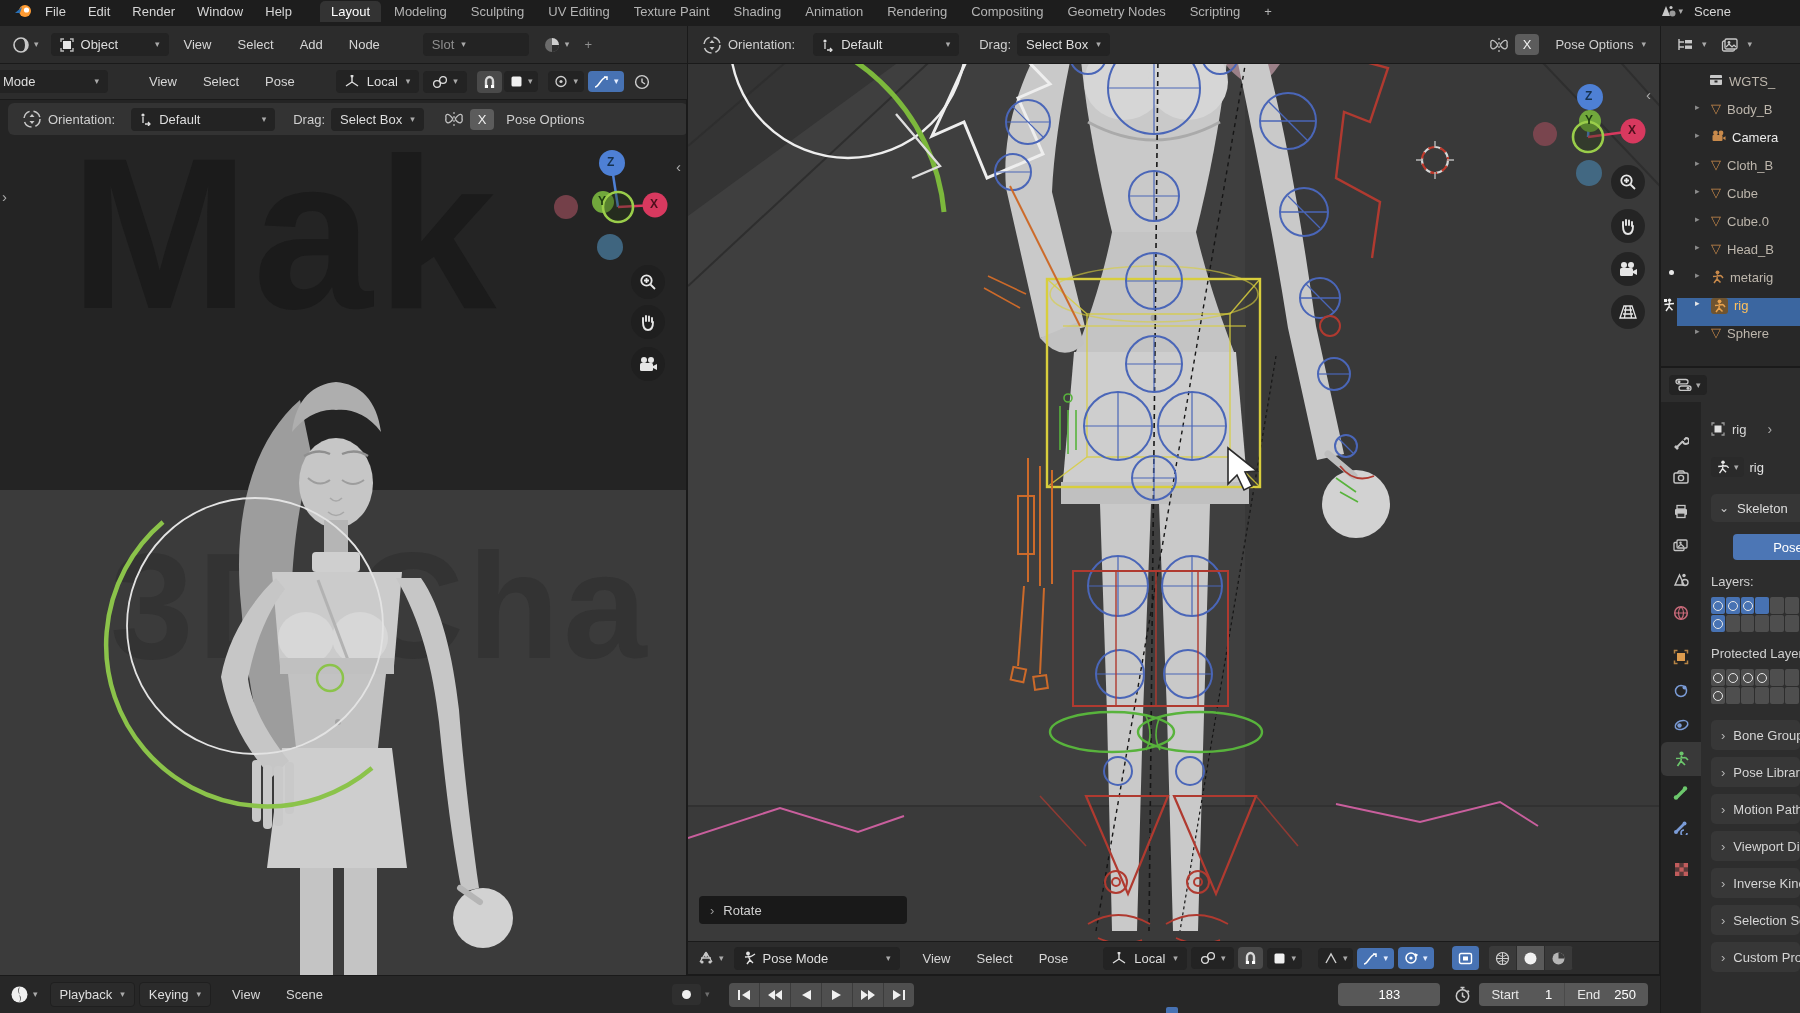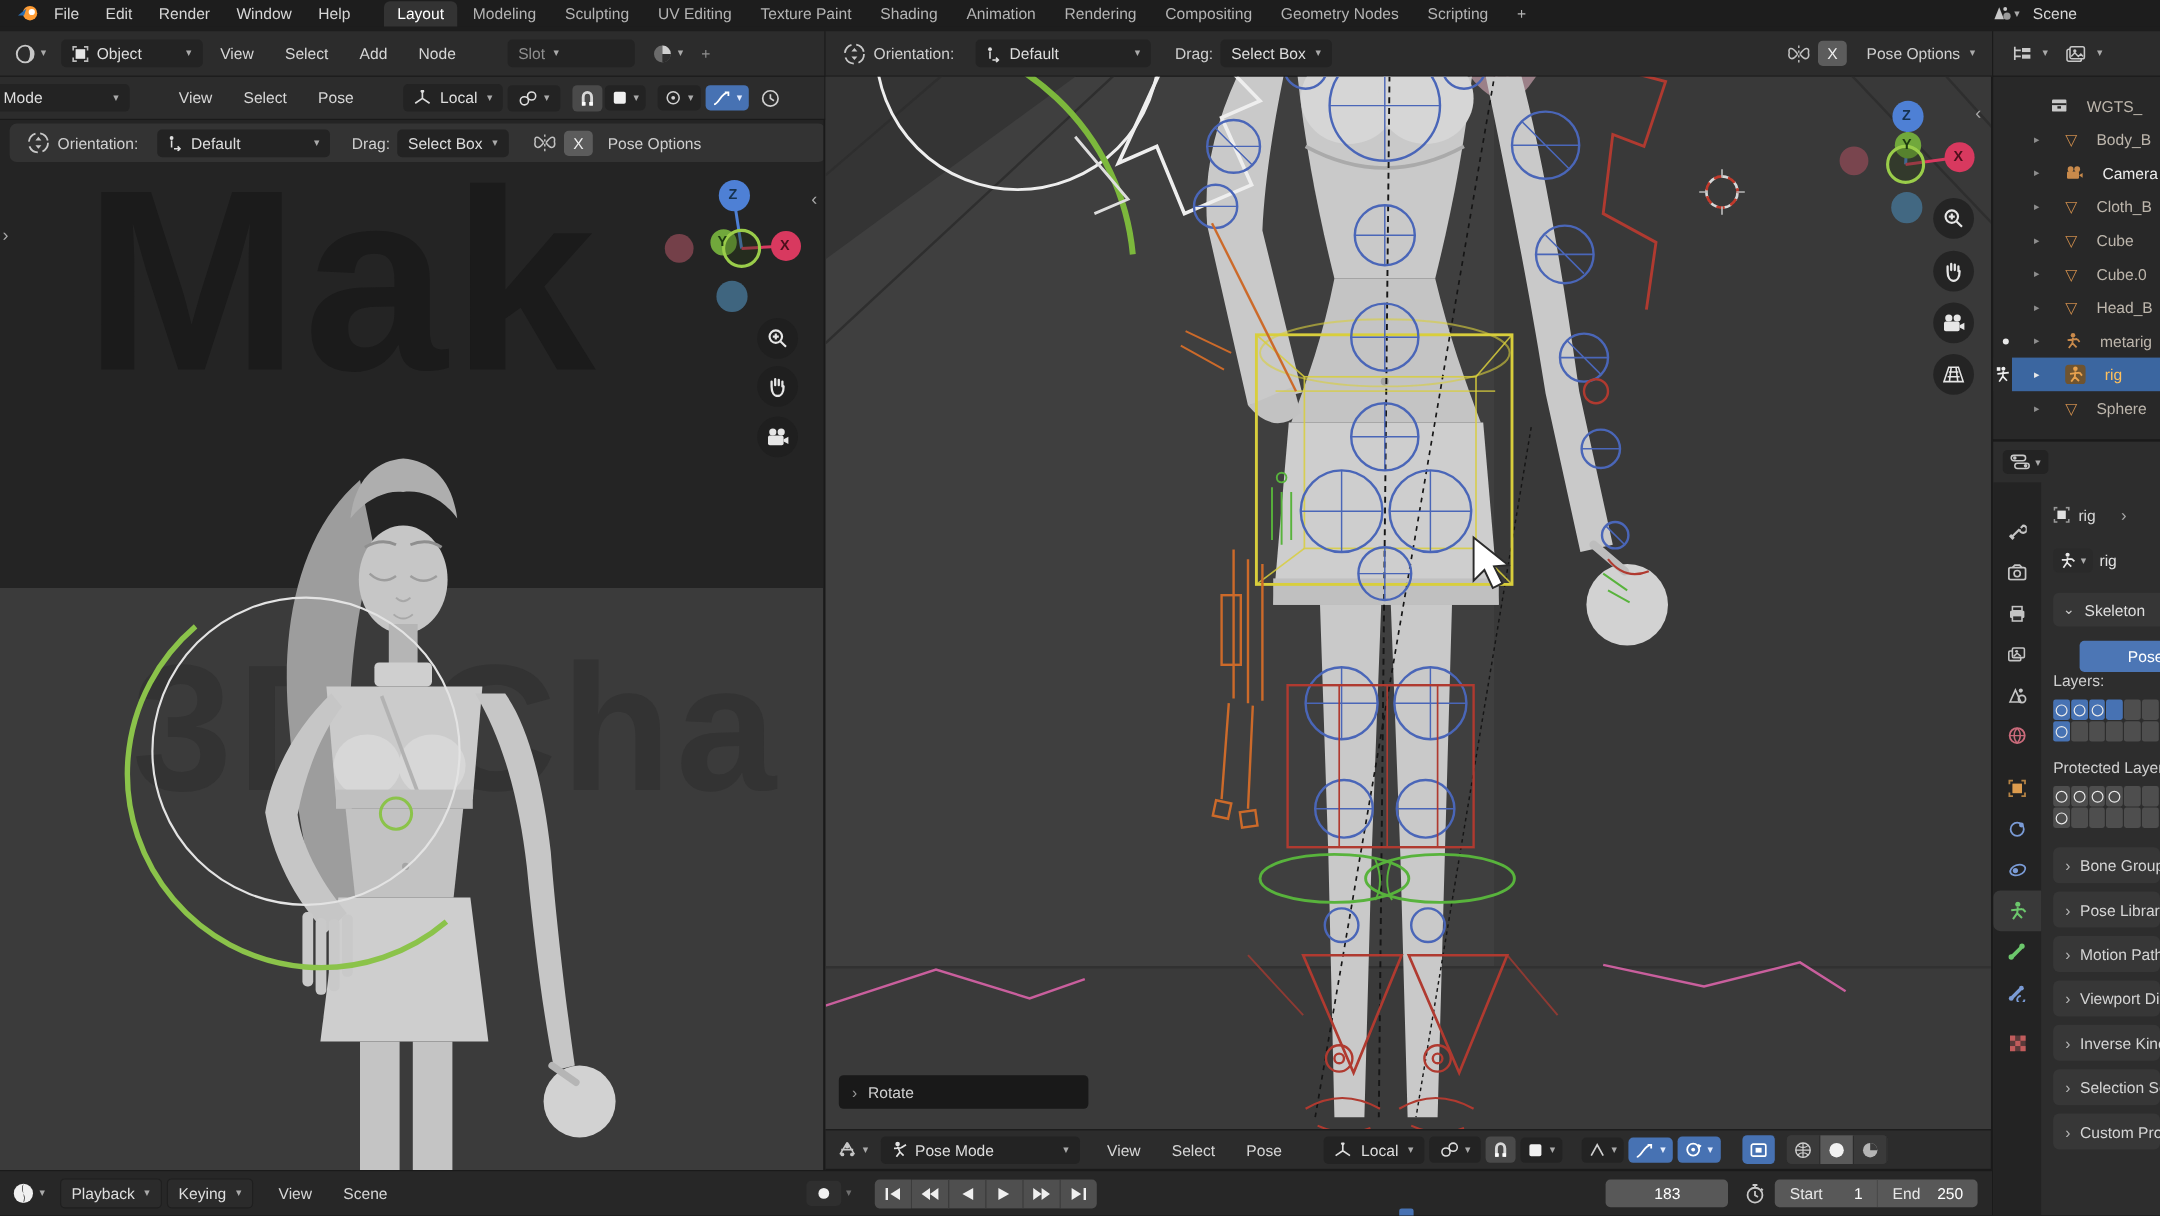--- a/index.html
+++ b/index.html
@@ -11,21 +11,21 @@
   .tab{padding:3px 11px;margin:0 1px;border-radius:5px 5px 0 0;color:#b4b4b4;white-space:nowrap}
   .tab.active{background:#333333;color:#ffffff}
   .hdr{background:#2c2c2c;border-bottom:1px solid #1a1a1a}
   .field{background:#232323;border-radius:4px;display:inline-flex;align-items:center;gap:7px;
          padding:4px 9px;color:#dedede;white-space:nowrap}
   .chev{font-size:9px;color:#aaaaaa;line-height:1}
   .label{white-space:nowrap}
   .dim{color:#8f8f8f}
   .navbtn{width:34px;height:34px;border-radius:50%;background:rgba(30,30,30,.75);display:flex;
           align-items:center;justify-content:center;color:#e6e6e6}
-  .outl-row{height:28px;display:flex;align-items:center;gap:16px;padding-left:34px;color:#bdb6ac;font-size:13px;white-space:nowrap;overflow:hidden}
+  .outl-row{height:28px;display:flex;align-items:flex-start;gap:6px;padding-left:34px;color:#bdb6ac;font-size:13px;white-space:nowrap;overflow:hidden}
   .outl-row .tri{color:#8d8d8d;font-size:9px;width:10px}
   .mesh-ico{color:#c98a4b;font-size:13px;line-height:1}
   .sect{height:30px;background:#373737;border-radius:5px;display:flex;align-items:center;gap:8px;
         padding:0 10px;margin:0 0 7px 0;color:#d5d5d5;white-space:nowrap;overflow:hidden}
   .sect .ar{color:#b5b5b5;font-size:13px}
   .cell{width:20px;height:17px;background:#4e4e4e;border-radius:2px;margin-right:1px;display:flex;align-items:center;justify-content:center}
   .cell.on{background:#4772b3}
   .dot{width:8px;height:8px;border:1.4px solid #e8e8e8;border-radius:50%}
   .tbtn{width:30px;height:24px;background:#4f4f4f;display:flex;align-items:center;justify-content:center;border-right:1px solid #3c3c3c}
   .tbtn:first-child{border-radius:4px 0 0 4px}.tbtn:last-child{border-radius:0 4px 4px 0;border-right:none}
@@ -934,21 +934,21 @@
             </svg>
           <span class="chev">▾</span>
         </span>
         <span style="color:#e2e2e2">rig</span>
       </div>
       <div class="row" style="gap:8px;height:28px;background:#363636;border-radius:5px 0 0 5px;margin-top:10px;padding-left:8px">
         <span class="chev" style="font-size:12px;color:#c8c8c8">⌄</span>
         <span style="color:#dedede">Skeleton</span>
       </div>
       <div style="margin:12px 0 0 22px;width:110px;height:26px;background:#4c76b5;border-radius:4px;color:#fff;display:flex;align-items:center;justify-content:center">Pose</div>
-      <div style="color:#d0d0d0">Layers:</div>
+      <div style="margin-top:14px;color:#d0d0d0">Layers:</div>
       <div class="row" style="margin-top:8px">
         <span class="cell on">
             <span class="dot"></span>
           </span>
           <span class="cell on">
             <span class="dot"></span>
           </span>
           <span class="cell on">
             <span class="dot"></span>
           </span>

